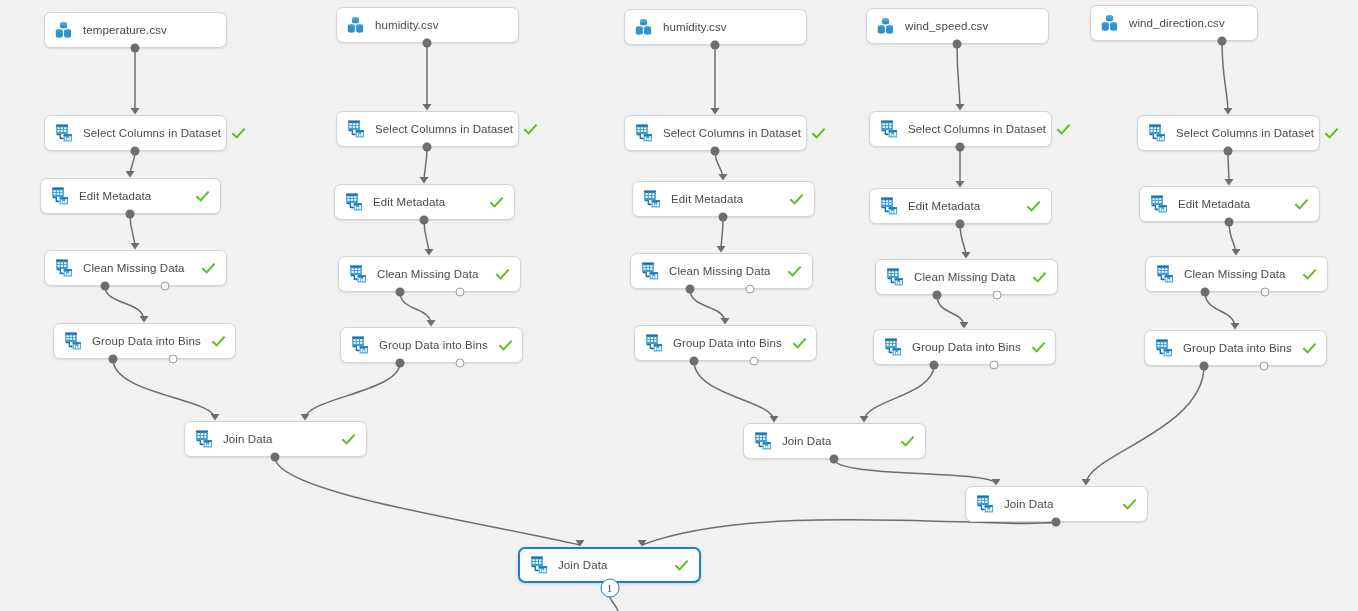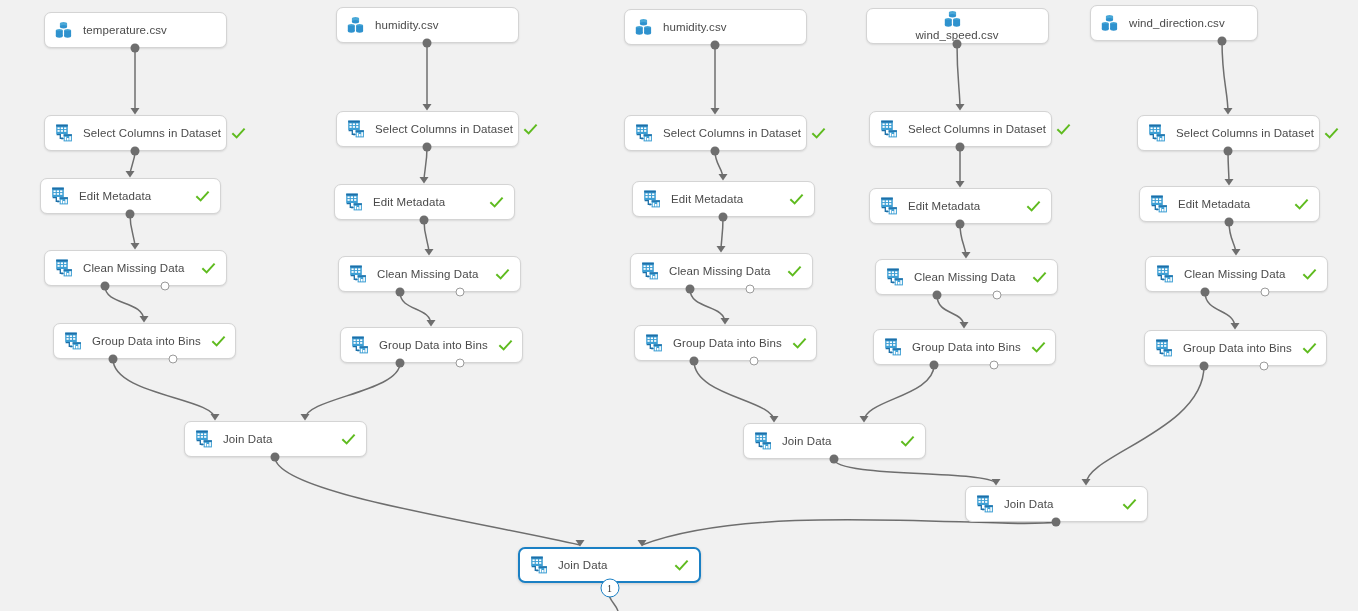--- a/index.html
+++ b/index.html
@@ -175,21 +175,21 @@
     <ellipse cx="9.5" cy="6.8" rx="3.6" ry="1.7" fill="#2f92ce"></ellipse>
     <ellipse cx="5.3" cy="10.6" rx="3.5" ry="1.7" fill="#4aa8d8"></ellipse>
     <rect x="1.8" y="10.6" width="7" height="5.4" fill="#2f92ce"></rect>
     <ellipse cx="5.3" cy="16" rx="3.5" ry="1.7" fill="#2f92ce"></ellipse>
     <ellipse cx="13.6" cy="10.6" rx="3.5" ry="1.7" fill="#4aa8d8"></ellipse>
     <rect x="10.1" y="10.6" width="7" height="5.4" fill="#2f92ce"></rect>
     <ellipse cx="13.6" cy="16" rx="3.5" ry="1.7" fill="#2f92ce"></ellipse>
   </svg>
       <span class="node-label">humidity.csv</span>
     </div>
-    <div class="node" style="left: 866px; top: 8px; width: 183px; flex-direction: column;">
+    <div class="node" style="left: 866px; top: 8px; width: 183px;">
       <svg class="node-icon" viewBox="0 0 20 20">
     <ellipse cx="9.5" cy="3.6" rx="3.6" ry="1.7" fill="#4aa8d8"></ellipse>
     <rect x="5.9" y="3.6" width="7.2" height="3.2" fill="#4aa8d8"></rect>
     <ellipse cx="9.5" cy="6.8" rx="3.6" ry="1.7" fill="#2f92ce"></ellipse>
     <ellipse cx="5.3" cy="10.6" rx="3.5" ry="1.7" fill="#4aa8d8"></ellipse>
     <rect x="1.8" y="10.6" width="7" height="5.4" fill="#2f92ce"></rect>
     <ellipse cx="5.3" cy="16" rx="3.5" ry="1.7" fill="#2f92ce"></ellipse>
     <ellipse cx="13.6" cy="10.6" rx="3.5" ry="1.7" fill="#4aa8d8"></ellipse>
     <rect x="10.1" y="10.6" width="7" height="5.4" fill="#2f92ce"></rect>
     <ellipse cx="13.6" cy="16" rx="3.5" ry="1.7" fill="#2f92ce"></ellipse>

